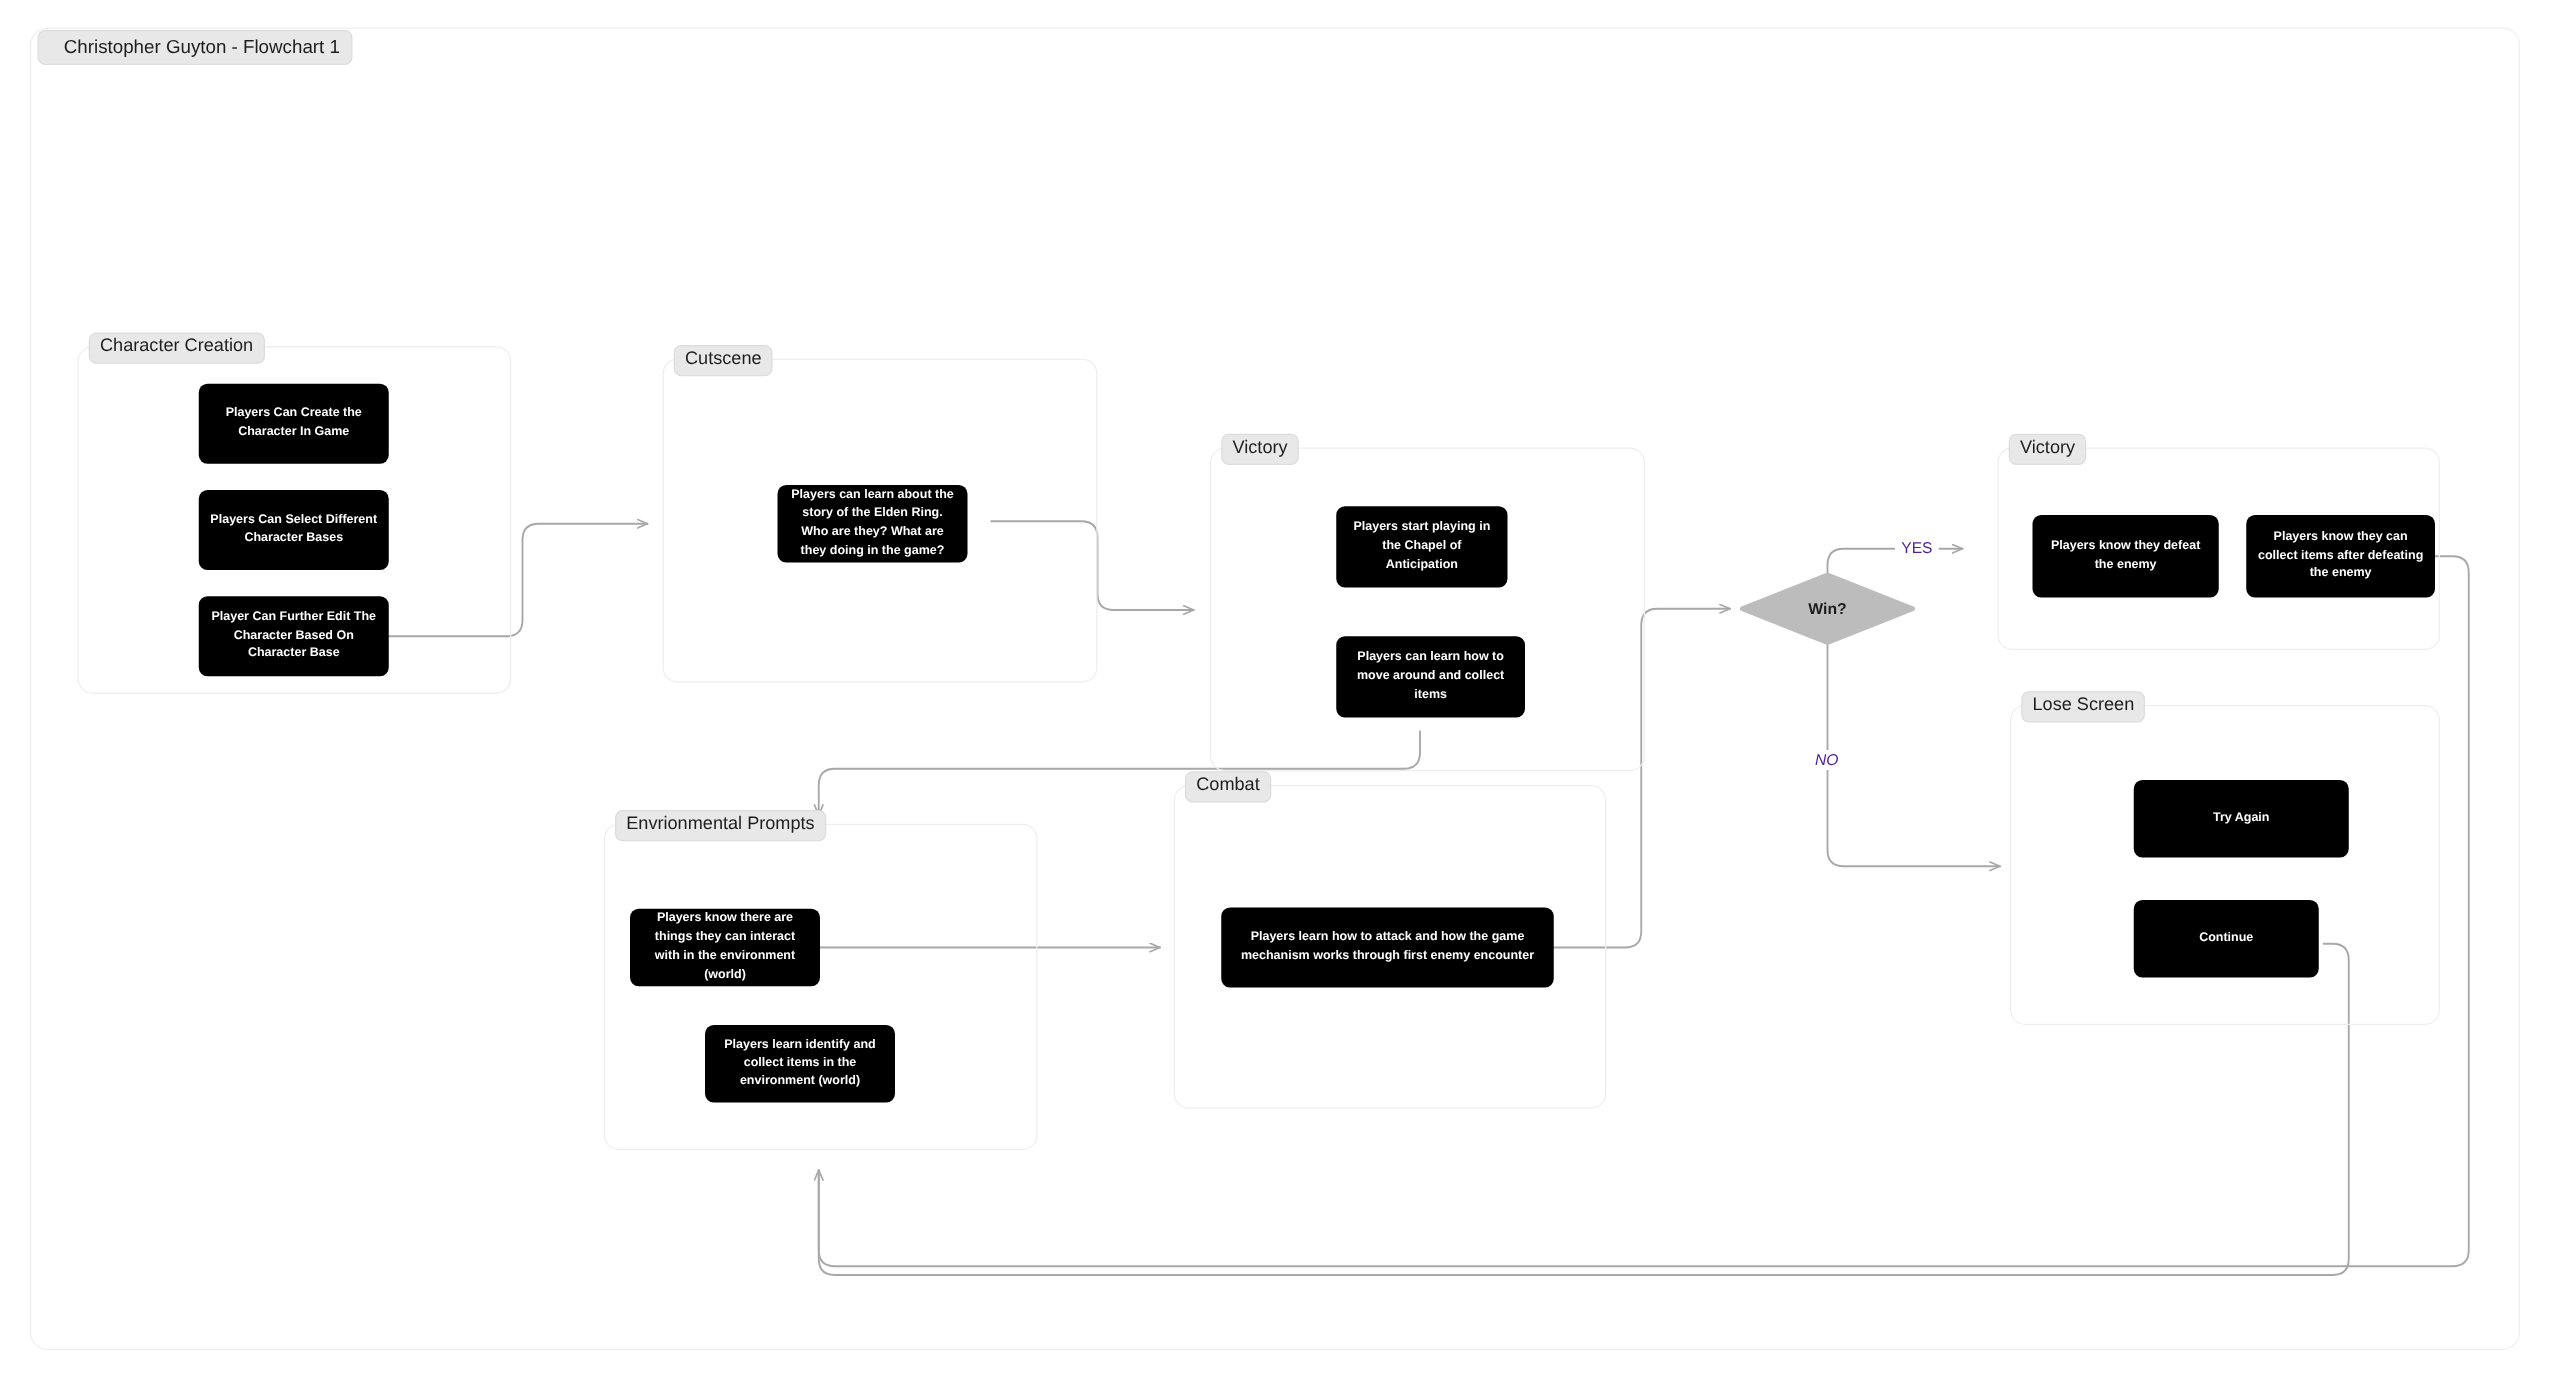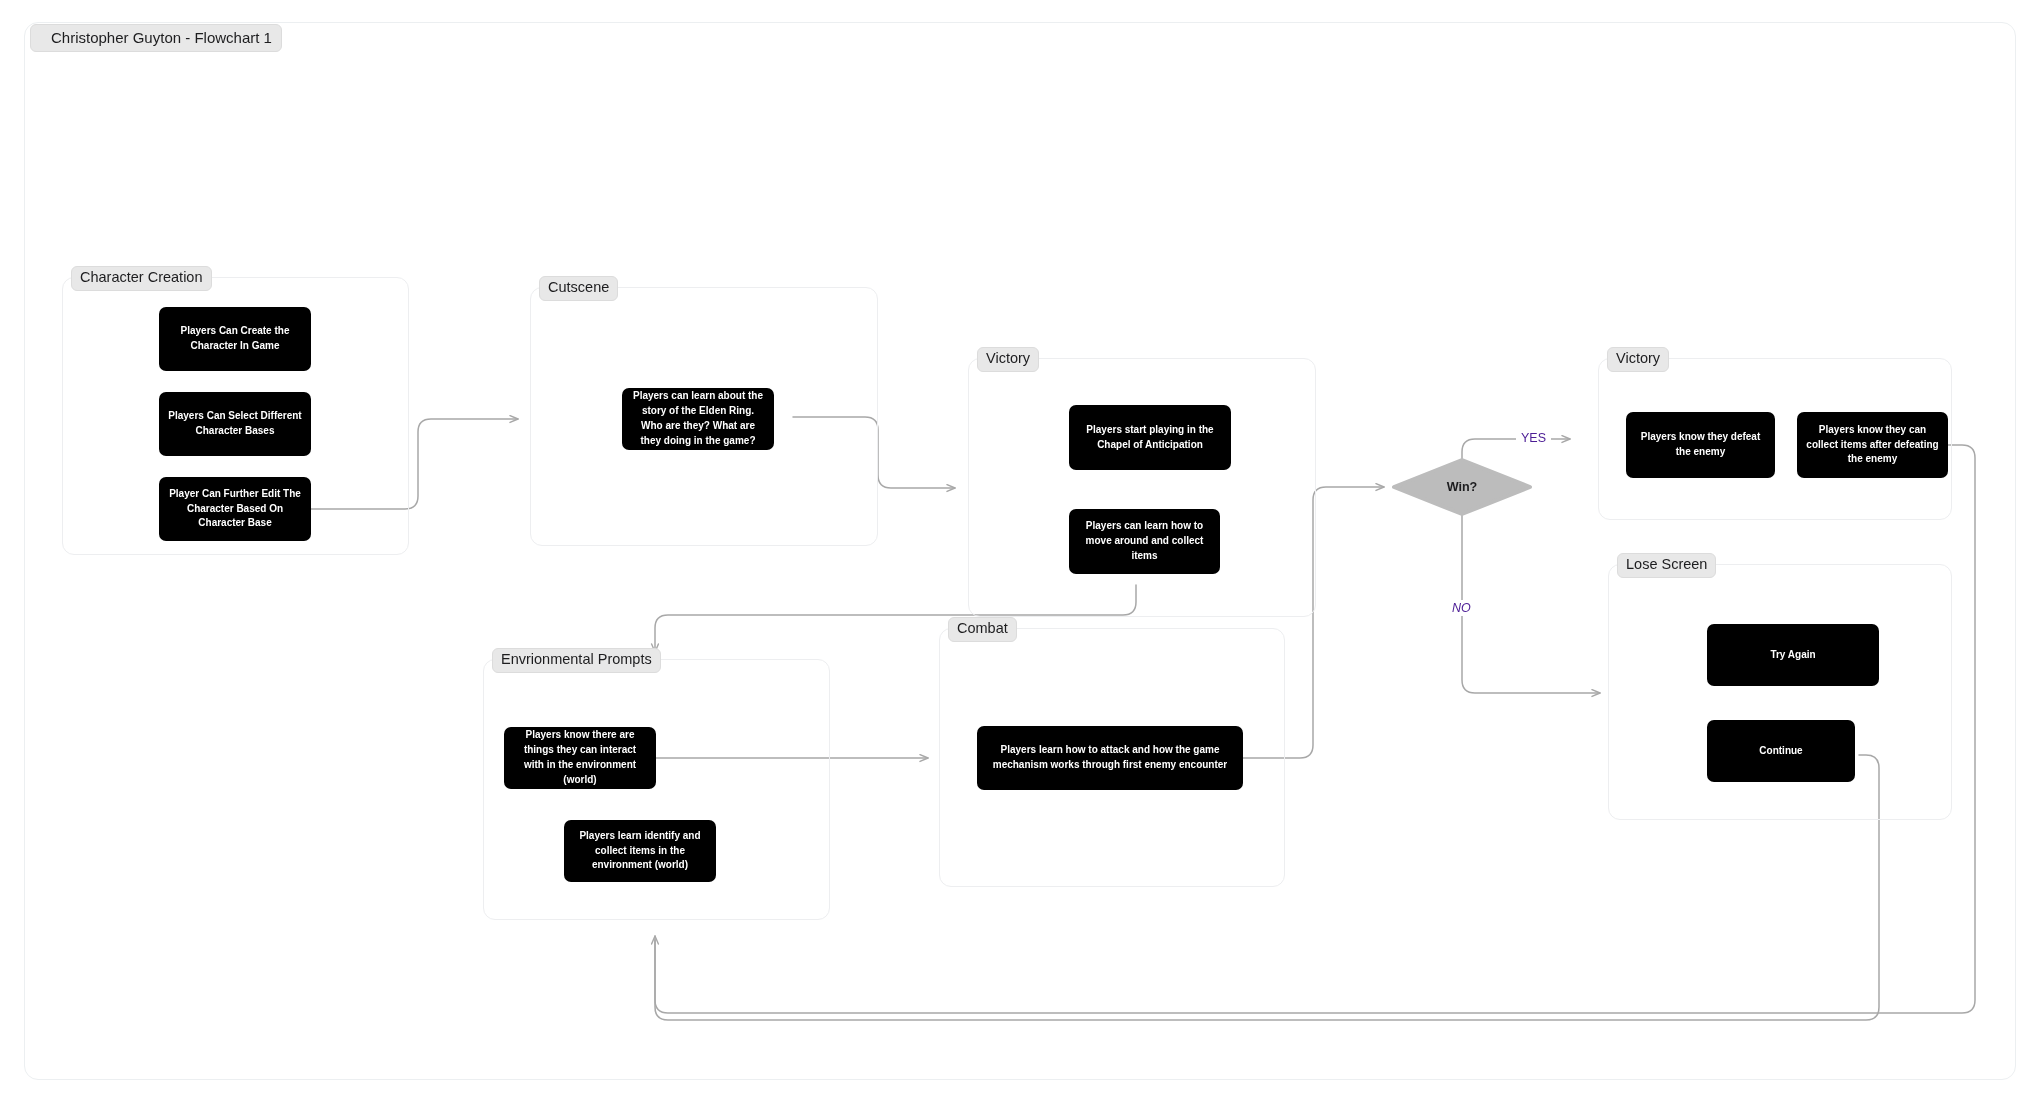--- a/index.html
+++ b/index.html
@@ -174,21 +174,21 @@
   <div class="node" style="left:159px; top:477px; width:152px; height:64px;">Player Can Further Edit The Character Based On Character Base</div>
 
   <div class="group" style="left:530px; top:287px; width:348px; height:259px;">
     <div class="group-label">Cutscene</div>
   </div>
   <div class="node" style="left:622px; top:388px; width:152px; height:62px;">Players can learn about the story of the Elden Ring. Who are they? What are they doing in the game?</div>
 
   <div class="group" style="left:968px; top:358px; width:348px; height:259px;">
     <div class="group-label">Victory</div>
   </div>
-  <div class="node" style="left:1069px; top:405px; width:162px; height:65px;">Players start playing in the Chapel of Anticipation</div>
+  <div class="node" style="left:1069px; top:405px; width:137px; height:65px;">Players start playing in the Chapel of Anticipation</div>
   <div class="node" style="left:1069px; top:509px; width:151px; height:65px;">Players can learn how to move around and collect items</div>
 
   <div class="group" style="left:483px; top:659px; width:347px; height:261px;">
     <div class="group-label">Envrionmental Prompts</div>
   </div>
   <div class="node" style="left:504px; top:727px; width:152px; height:62px;">Players know there are things they can interact with in the environment (world)</div>
   <div class="node" style="left:519px; top:820px; width:152px; height:62px;margin-left:45px;">Players learn identify and collect items in the environment (world)</div>
 
   <div class="group" style="left:939px; top:628px; width:346px; height:259px;">
     <div class="group-label">Combat</div>

